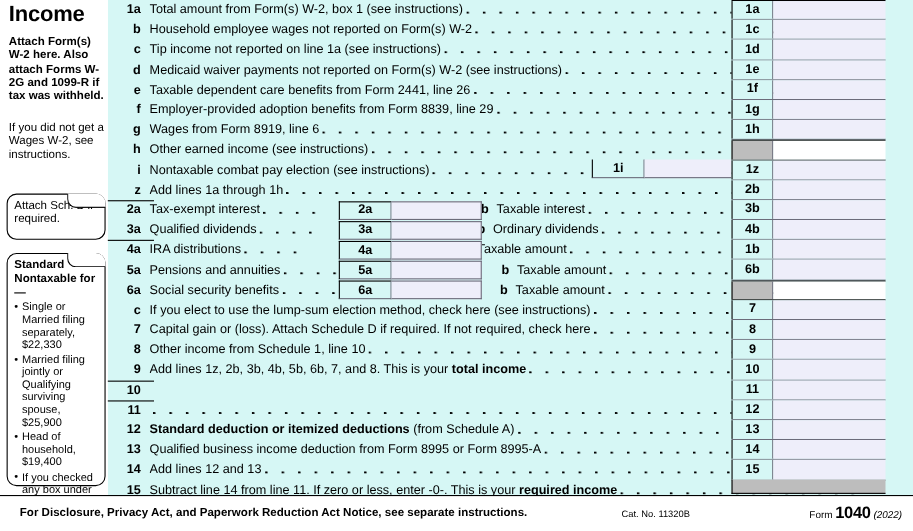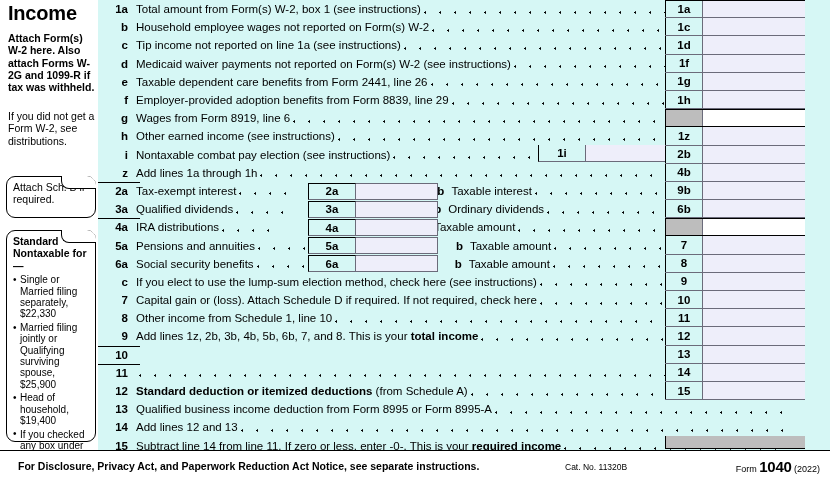--- a/index.html
+++ b/index.html
@@ -73,21 +73,21 @@
     position:relative;height:18.2px;
     display:flex;align-items:center;
     box-sizing:border-box;
   }
   .lineno{
     width:38px;min-width:38px;text-align:right;padding-right:8px;
     font-weight:bold;font-size:11.5px;box-sizing:border-box;
   }
   .desc{
     flex:1;white-space:nowrap;overflow:hidden;
-    font-size:11.5px;display:flex;align-items:center;
+    font-size:11.5px;display:flex;align-items:flex-start;
   }
   .desc b{font-weight:bold;}
   .leader{
     flex:1;height:11px;margin:0 3px;
     background-image:radial-gradient(circle at 1.2px 8.5px,#000 1px,transparent 1.2px);
     background-size:15px 11px;background-repeat:repeat-x;
     min-width:10px;
   }
 
   
@@ -146,34 +146,34 @@
   .footer{
     position:absolute;left:0;top:450px;width:830px;height:33px;
     background:#fff;border-top:1.6px solid #000;
   }
   .ft-left{
     position:absolute;left:18px;top:9px;font-size:10.5px;font-weight:bold;
   }
   .ft-mid{position:absolute;left:565px;top:11px;font-size:8.5px;}
   .ft-right{position:absolute;right:10px;top:7px;font-size:9px;text-align:right;}
   .ft-right .f1040{font-size:15px;font-weight:bold;letter-spacing:-0.3px;}
-  .ft-right .fyr{font-size:9px;}
+  .ft-right .fyr{font-size:9px;font-style:italic;}
 </style>
 </head>
 <body>
 
 <div class="form">
 
   <div class="body-bg"></div>
   <div class="sidebar-bg"></div>
 
   <div class="sidebar">
     <div class="inc-title">Income</div>
     <div class="attach-note">Attach Form(s) W-2 here. Also attach Forms W-2G and 1099-R if tax was withheld.</div>
-    <div class="ifyou-note">If you did not get a Form W-2, see distributions.</div>
+    <div class="ifyou-note">If you did not get a Wages W-2, see instructions.</div>
 
     <div class="callout" id="sch-b-box">
       <div class="callout-tab"></div>
       <div class="callout-inner">Attach Sch. B if required.</div>
     </div>
 
     <div class="callout" id="std-ded-box">
       <div class="callout-tab"></div>
       <div class="callout-inner">
         <div class="sd-title">Standard Nontaxable for—</div>
@@ -424,20 +424,24 @@
       </div>
       <div class="amt-row">
         <div class="amt-tag">1c</div>
         <div class="amt-field"></div>
       </div>
       <div class="amt-row">
         <div class="amt-tag">1d</div>
         <div class="amt-field"></div>
       </div>
       <div class="amt-row">
+        <div class="amt-tag">1e</div>
+        <div class="amt-field"></div>
+      </div>
+      <div class="amt-row">
         <div class="amt-tag">1f</div>
         <div class="amt-field"></div>
       </div>
       <div class="amt-row">
         <div class="amt-tag">1g</div>
         <div class="amt-field"></div>
       </div>
       <div class="amt-row">
         <div class="amt-tag">1h</div>
         <div class="amt-field"></div>
@@ -448,25 +452,29 @@
       </div>
       <div class="amt-row">
         <div class="amt-tag">1z</div>
         <div class="amt-field"></div>
       </div>
       <div class="amt-row">
         <div class="amt-tag">2b</div>
         <div class="amt-field"></div>
       </div>
       <div class="amt-row">
+        <div class="amt-tag">3b</div>
+        <div class="amt-field"></div>
+      </div>
+      <div class="amt-row">
         <div class="amt-tag">4b</div>
         <div class="amt-field"></div>
       </div>
       <div class="amt-row">
-        <div class="amt-tag">9b</div>
+        <div class="amt-tag">1b</div>
         <div class="amt-field"></div>
       </div>
       <div class="amt-row">
         <div class="amt-tag">6b</div>
         <div class="amt-field"></div>
       </div>
       <div class="amt-row shaded thicktop thickbot">
         <div class="amt-tag"></div>
         <div class="amt-field"></div>
       </div>

